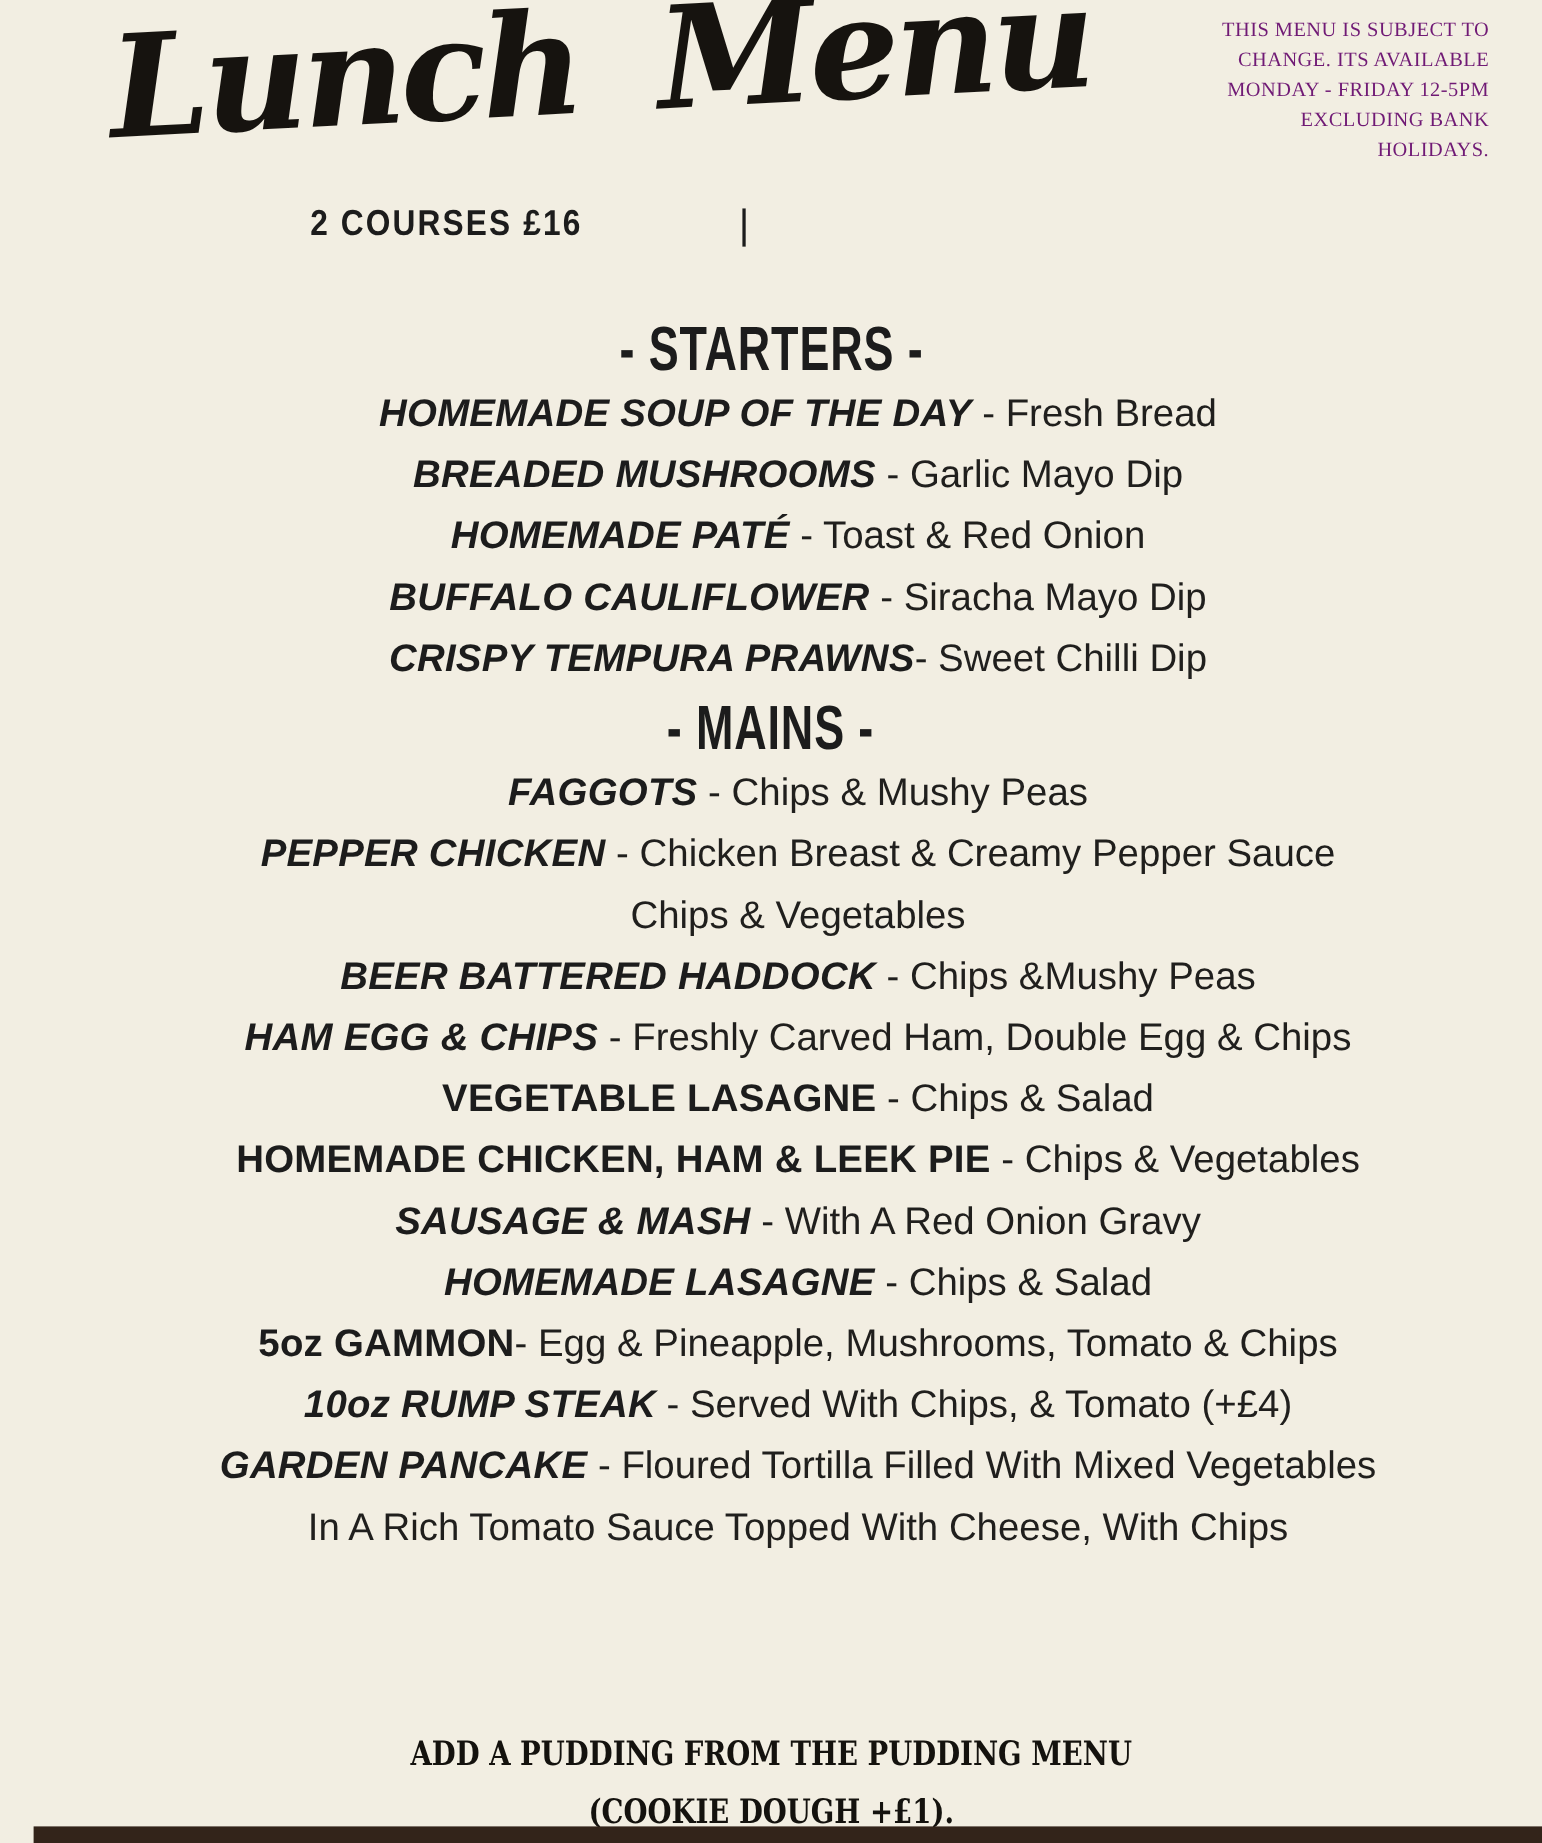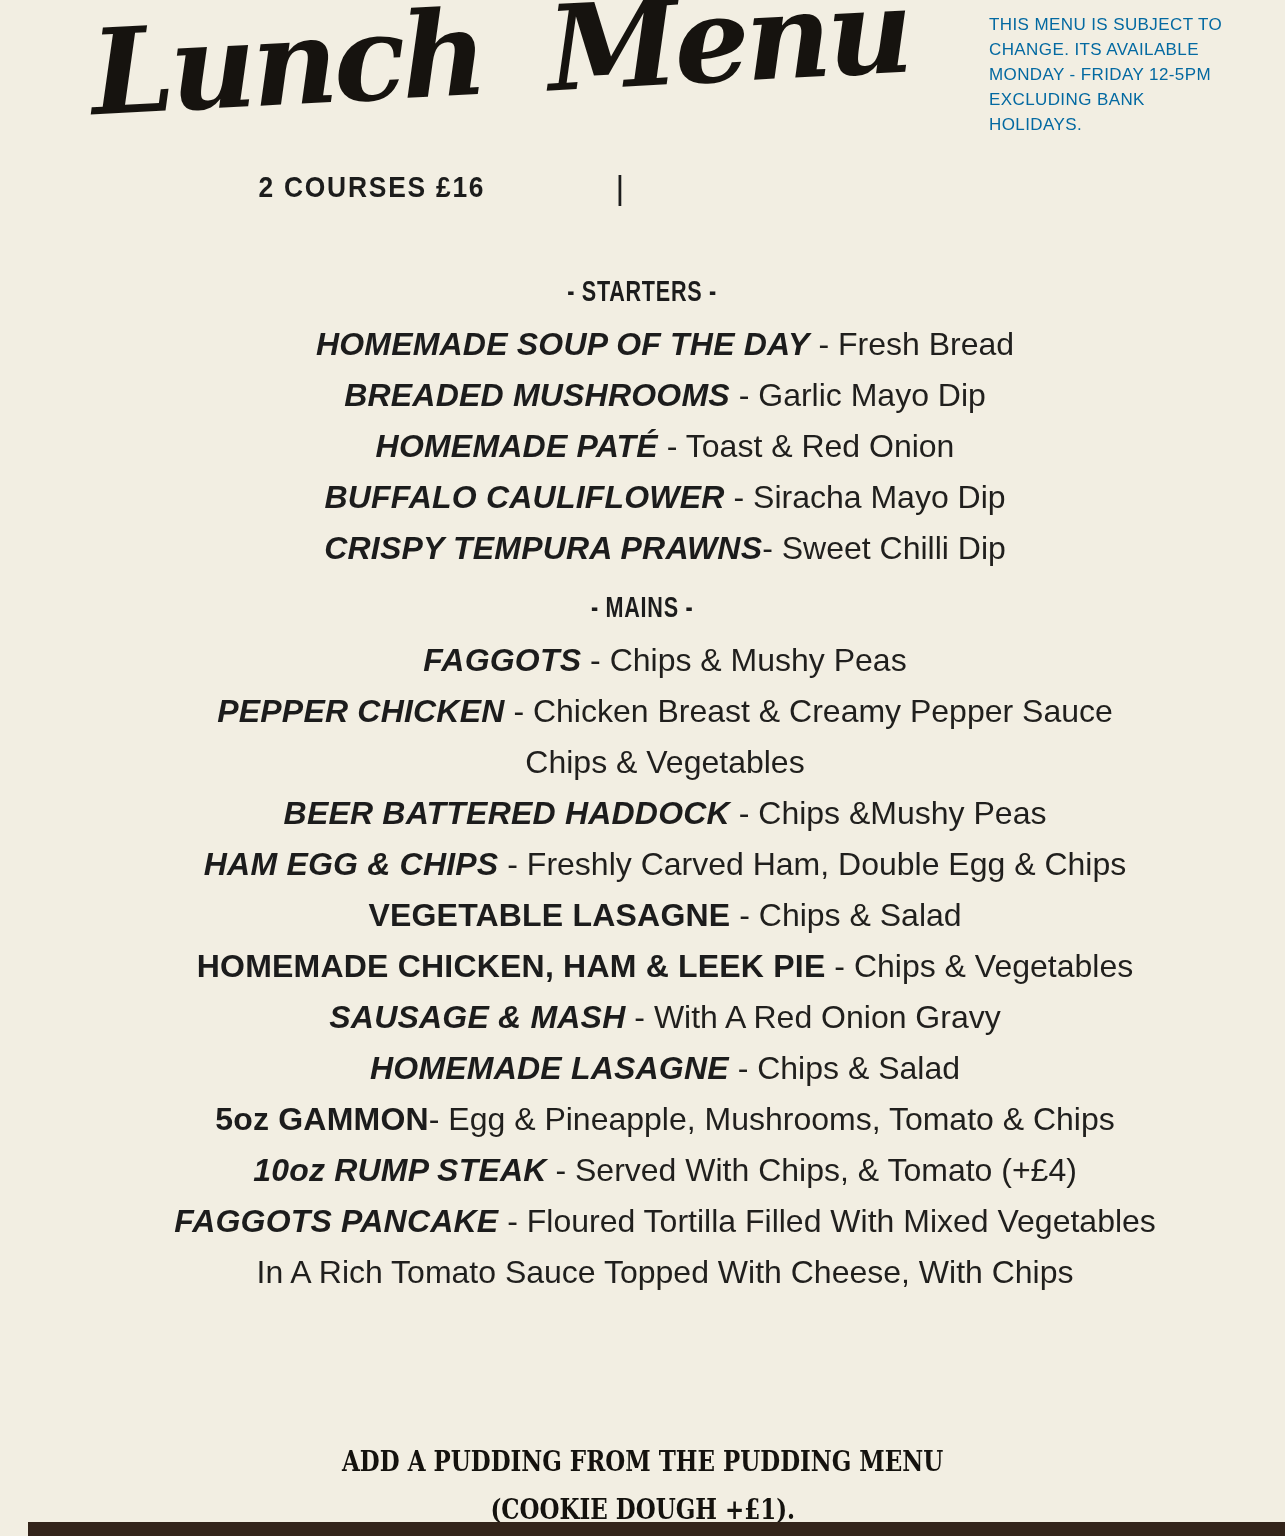--- a/index.html
+++ b/index.html
@@ -19,43 +19,44 @@
     text-align:center;
     font-family:"DejaVu Serif", serif;
     font-style:italic;font-weight:700;
     font-size:118px;letter-spacing:-4px;word-spacing:28px;
     transform:rotate(-3deg);
     color:#16130f;
     white-space:nowrap;
   }
   .disclaimer{
     position:absolute;top:12px;right:44px;width:252px;
-    text-align:left;
+    text-align:right;
     font-size:17px;line-height:25px;
-    color:#0369a1;
+    color:#701a75;
     letter-spacing:.4px;
+    font-family:Liberation Serif, serif;
   }
   .courses-row{position:absolute;top:170px;left:12px;width:100%;height:46px;}
   .courses-item{
     position:absolute;top:0;width:420px;text-align:center;
     font-weight:700;font-size:30px;letter-spacing:2px;
     white-space:nowrap;
   }
   .courses-left{left:150px;}
   .courses-right{left:675px;}
   .courses-divider{
     position:absolute;left:598px;top:-2px;width:20px;text-align:center;
     font-weight:400;font-size:34px;
   }
   .cond{display:inline-block;transform:scaleX(.88);transform-origin:center;}
 
   
   .menu{position:absolute;top:263px;left:0;width:100%;text-align:center;}
   .section-heading{
-    font-weight:700;font-size:30px;line-height:56px;
+    font-weight:700;font-size:52px;line-height:56px;
     letter-spacing:1px;
     text-decoration:underline;
   }
   .section-heading .cond{transform:scaleX(.72);}
   .menu-line{
     font-size:32px;line-height:51px;
     white-space:nowrap;
     padding-left:45px;
   }
   .item-name{font-weight:700;letter-spacing:.2px;}
@@ -114,21 +115,21 @@
         <div class="menu-line"><span class="item-name it">PEPPER CHICKEN</span><span class="sep"> - </span><span class="desc">Chicken Breast &amp; Creamy Pepper Sauce</span></div>
         <div class="menu-line"><span class="desc">Chips &amp; Vegetables</span></div>
         <div class="menu-line"><span class="item-name it">BEER BATTERED HADDOCK</span><span class="sep"> - </span><span class="desc">Chips &amp;Mushy Peas</span></div>
         <div class="menu-line"><span class="item-name it">HAM EGG &amp; CHIPS</span><span class="sep"> - </span><span class="desc">Freshly Carved Ham, Double Egg &amp; Chips</span></div>
         <div class="menu-line"><span class="item-name">VEGETABLE LASAGNE</span><span class="sep"> - </span><span class="desc">Chips &amp; Salad</span></div>
         <div class="menu-line"><span class="item-name">HOMEMADE CHICKEN, HAM &amp; LEEK PIE</span><span class="sep"> - </span><span class="desc">Chips &amp; Vegetables</span></div>
         <div class="menu-line"><span class="item-name it">SAUSAGE &amp; MASH</span><span class="sep"> - </span><span class="desc">With A Red Onion Gravy</span></div>
         <div class="menu-line"><span class="item-name it">HOMEMADE LASAGNE</span><span class="sep"> - </span><span class="desc">Chips &amp; Salad</span></div>
         <div class="menu-line"><span class="item-name">5oz GAMMON</span><span class="sep">- </span><span class="desc">Egg &amp; Pineapple, Mushrooms, Tomato &amp; Chips</span></div>
         <div class="menu-line"><span class="item-name it">10oz RUMP STEAK</span><span class="sep"> - </span><span class="desc">Served With Chips,  &amp; Tomato (+£4)</span></div>
-        <div class="menu-line"><span class="item-name it">FAGGOTS PANCAKE</span><span class="sep"> - </span><span class="desc">Floured Tortilla Filled With Mixed Vegetables</span></div>
+        <div class="menu-line"><span class="item-name it">GARDEN PANCAKE</span><span class="sep"> - </span><span class="desc">Floured Tortilla Filled With Mixed Vegetables</span></div>
         <div class="menu-line"><span class="desc">In A Rich Tomato Sauce Topped With Cheese, With Chips</span></div>
       </div>
   </div>
 
   <div class="pudding">
     <div>
       <span class="cond">ADD A PUDDING FROM THE PUDDING MENU</span>
     </div>
     <div>
       <span class="cond">(COOKIE DOUGH +£1).</span>

